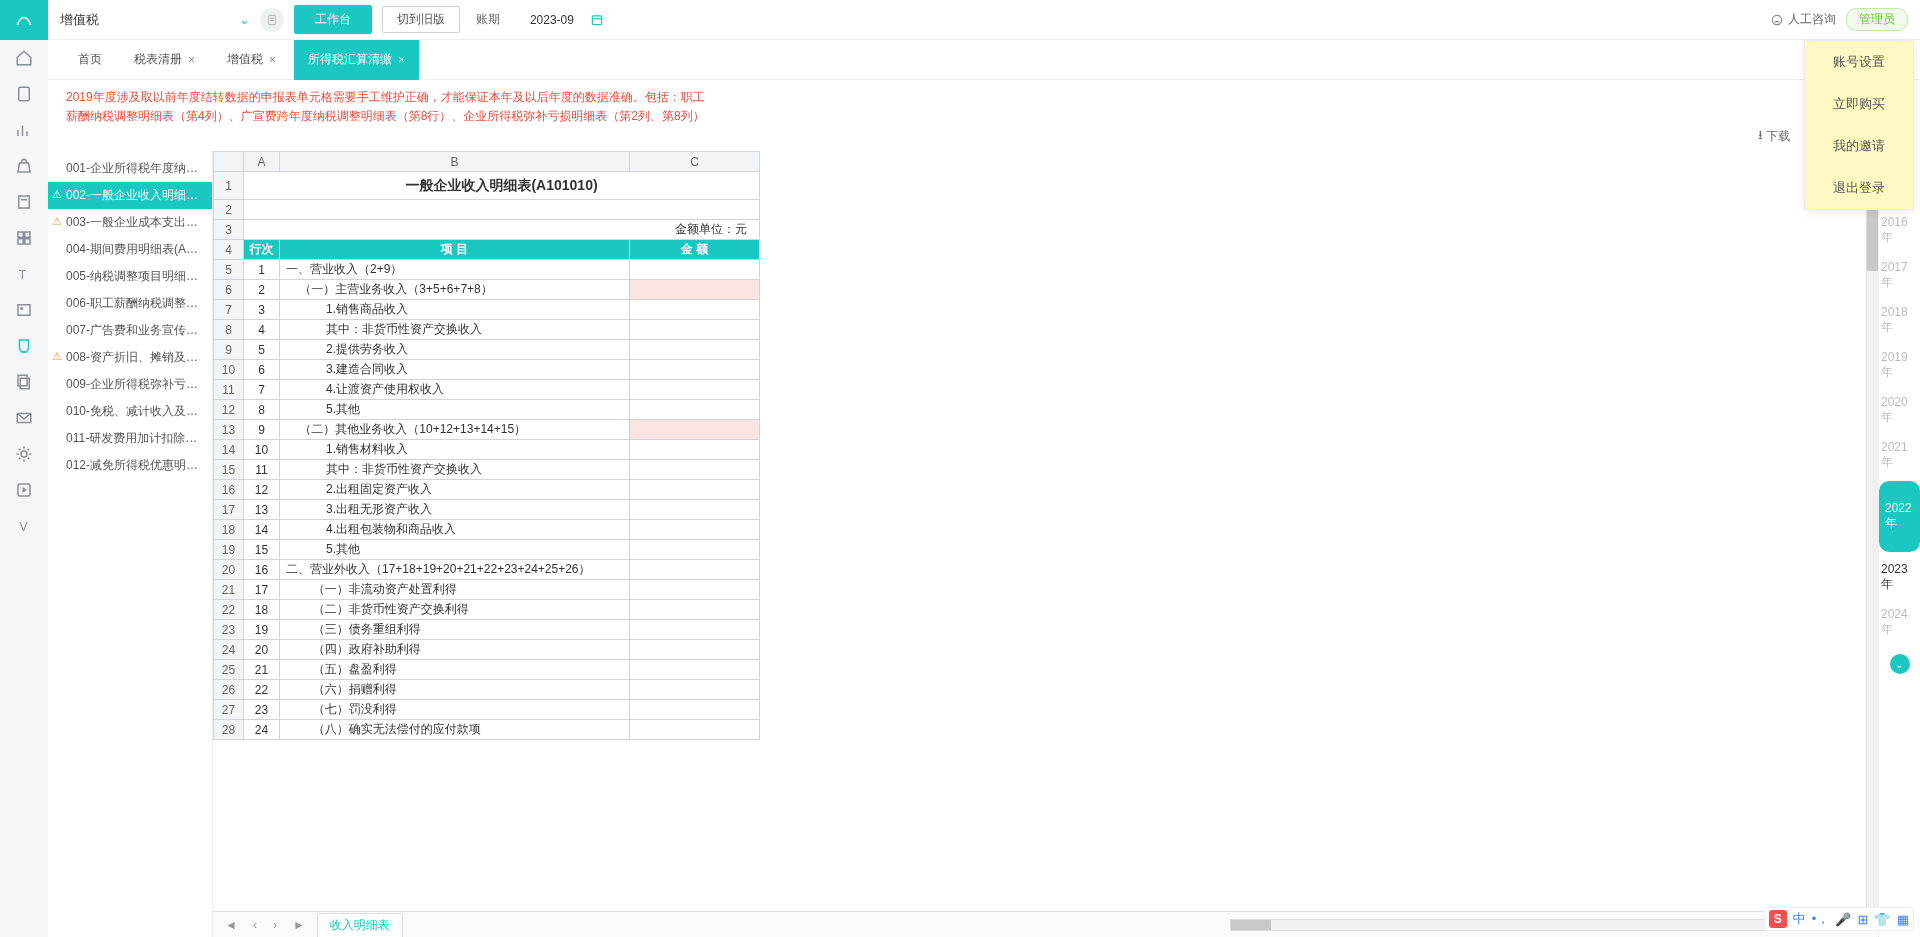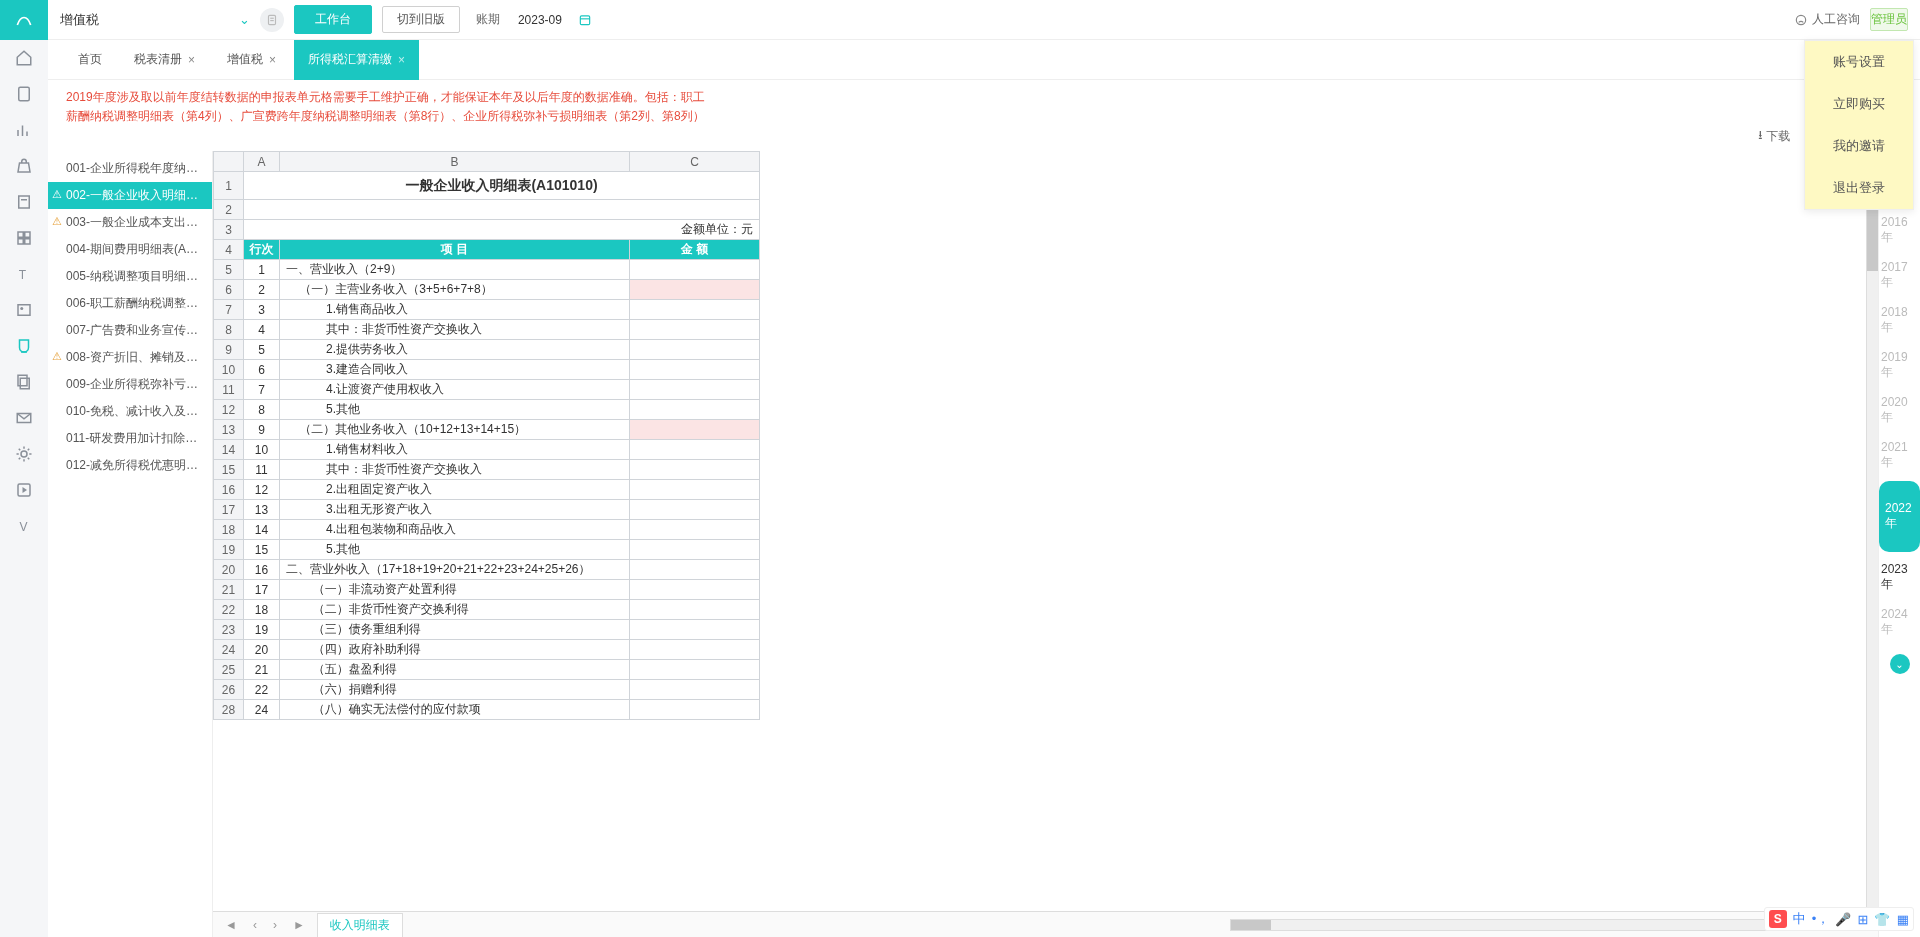--- a/index.html
+++ b/index.html
@@ -18,25 +18,25 @@
 
 
 .topbar { height: 40px; display: flex; align-items: center; padding: 0 12px; border-bottom: 1px solid #eee; gap: 10px; }
 .topbar .title-select { display: flex; align-items: center; gap: 140px; color: #333; font-size: 13px; cursor: pointer; }
 .topbar .chev { color: #1bc7c1; }
 .topbar .round-icon { width: 24px; height: 24px; border-radius: 50%; background: #eef0f2; display: flex; align-items: center; justify-content: center; color: #bbb; }
 .btn { padding: 4px 14px; border-radius: 2px; cursor: pointer; font-size: 12px; border: 1px solid #ddd; background: #fff; }
 .btn.primary { background: #1bc7c1; border-color: #1bc7c1; color: #fff; padding: 5px 20px; }
 .btn.outline { border: 1px solid #d0d0d0; color: #555; }
 .period-label { color: #666; margin-left: 6px; }
-.period-val { color: #333; margin-left: 8px; }
+.period-val { color: #333; margin-left: 20px; }
 .cal-icon { color: #1bc7c1; margin-left: 6px; }
 .topbar .spacer { flex: 1; }
 .topbar .right-link { display: flex; align-items: center; gap: 4px; color: #666; cursor: pointer; }
-.admin-box { color: #67c23a; border: 1px solid #c2e7b0; padding: 2px 0; border-radius: 2px; background: #f0f9eb; cursor: pointer; }
+.admin-box { color: #67c23a; border: 1px solid #c2e7b0; padding: 2px 12px; border-radius: 10px; background: #f0f9eb; cursor: pointer; }
 
 
 .tabs { height: 40px; display: flex; align-items: center; padding: 0 16px; gap: 4px; border-bottom: 1px solid #eee; }
 .tab { padding: 0 14px; height: 40px; display: flex; align-items: center; gap: 6px; cursor: pointer; color: #555; }
 .tab.active { background: #1bc7c1; color: #fff; }
 .tab .close { font-size: 12px; opacity: .7; }
 
 
 .notice-row { padding: 8px 18px 4px; display: flex; align-items: flex-start; flex-direction: column; }
 .notice-text { color: #e74c3c; font-size: 12px; max-width: 640px; line-height: 1.6; }
@@ -58,21 +58,21 @@
 .sheet-scroll { flex: 1; overflow: auto; }
 table.sheet { border-collapse: collapse; table-layout: fixed; }
 table.sheet th, table.sheet td { border: 1px solid #d0d4d9; height: 20px; font-size: 12px; }
 table.sheet .corner, table.sheet .colhead, table.sheet .rowhead { background: #f3f4f6; text-align: center; color: #666; font-weight: normal; }
 table.sheet .corner { width: 30px; }
 table.sheet .rowhead { width: 30px; }
 .col-A { width: 36px; }
 .col-B { width: 350px; }
 .col-C { width: 130px; }
 .title-row td.merged { text-align: center; font-size: 14px; font-weight: bold; height: 28px; }
-.unit-row td.merged { text-align: right; padding-right: 6px; font-family: Liberation Mono, monospace; }
+.unit-row td.merged { text-align: right; padding-right: 12px; font-family: Liberation Mono, monospace; }
 .header-cell { background: #1bc7c1 !important; color: #fff; text-align: center; font-weight: bold; }
 .row-num { text-align: center; }
 .proj-cell { padding-left: 6px; }
 .amount-cell { }
 .amount-cell.pink { background: #fbe4e4; }
 .sheet-tabbar { height: 26px; border-top: 1px solid #ddd; display: flex; align-items: center; padding: 0 8px; gap: 8px; background: #fafafa; }
 .sheet-tabbar .nav { color: #999; cursor: pointer; padding: 0 4px; }
 .sheet-tabbar .stab { padding: 3px 12px; background: #fff; border: 1px solid #ddd; border-bottom: none; font-size: 12px; color: #1bc7c1; }
 .sheet-tabbar .hscroll { margin-left: auto; width: 640px; height: 12px; background: #f0f0f0; border: 1px solid #ddd; position: relative; }
 .sheet-tabbar .hscroll .thumb { position: absolute; left: 0; top: 0; bottom: 0; width: 40px; background: #c8c8c8; }
@@ -444,20 +444,26 @@
                   <td class="proj-cell col-B">&nbsp;&nbsp;&nbsp;&nbsp;&nbsp;&nbsp;&nbsp;&nbsp;（五）盘盈利得</td>
                   <td class="amount-cell col-C"></td>
                 </tr>
                 <tr>
                   <th class="rowhead">26</th>
                   <td class="row-num col-A">22</td>
                   <td class="proj-cell col-B">&nbsp;&nbsp;&nbsp;&nbsp;&nbsp;&nbsp;&nbsp;&nbsp;（六）捐赠利得</td>
                   <td class="amount-cell col-C"></td>
                 </tr>
                 <tr>
+                  <th class="rowhead">27</th>
+                  <td class="row-num col-A">23</td>
+                  <td class="proj-cell col-B">&nbsp;&nbsp;&nbsp;&nbsp;&nbsp;&nbsp;&nbsp;&nbsp;（七）罚没利得</td>
+                  <td class="amount-cell col-C"></td>
+                </tr>
+                <tr>
                   <th class="rowhead">28</th>
                   <td class="row-num col-A">24</td>
                   <td class="proj-cell col-B">&nbsp;&nbsp;&nbsp;&nbsp;&nbsp;&nbsp;&nbsp;&nbsp;（八）确实无法偿付的应付款项</td>
                   <td class="amount-cell col-C"></td>
                 </tr>
               </tbody>
             </table>
         </div>
         <div class="vscroll">
             <div class="thumb"></div>

